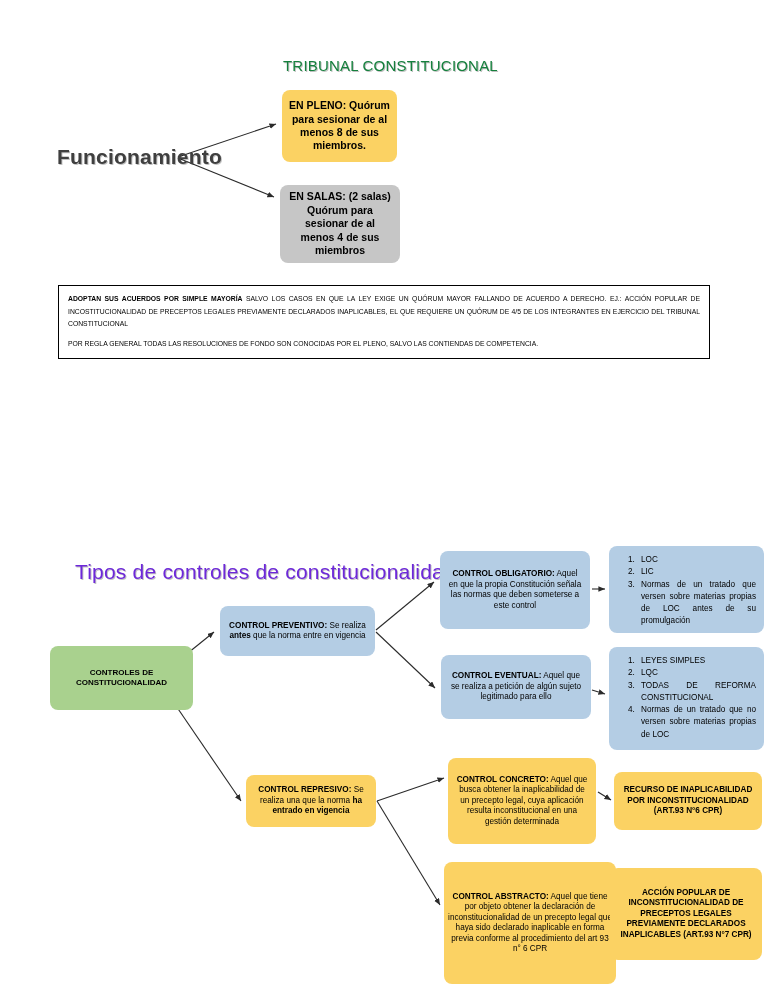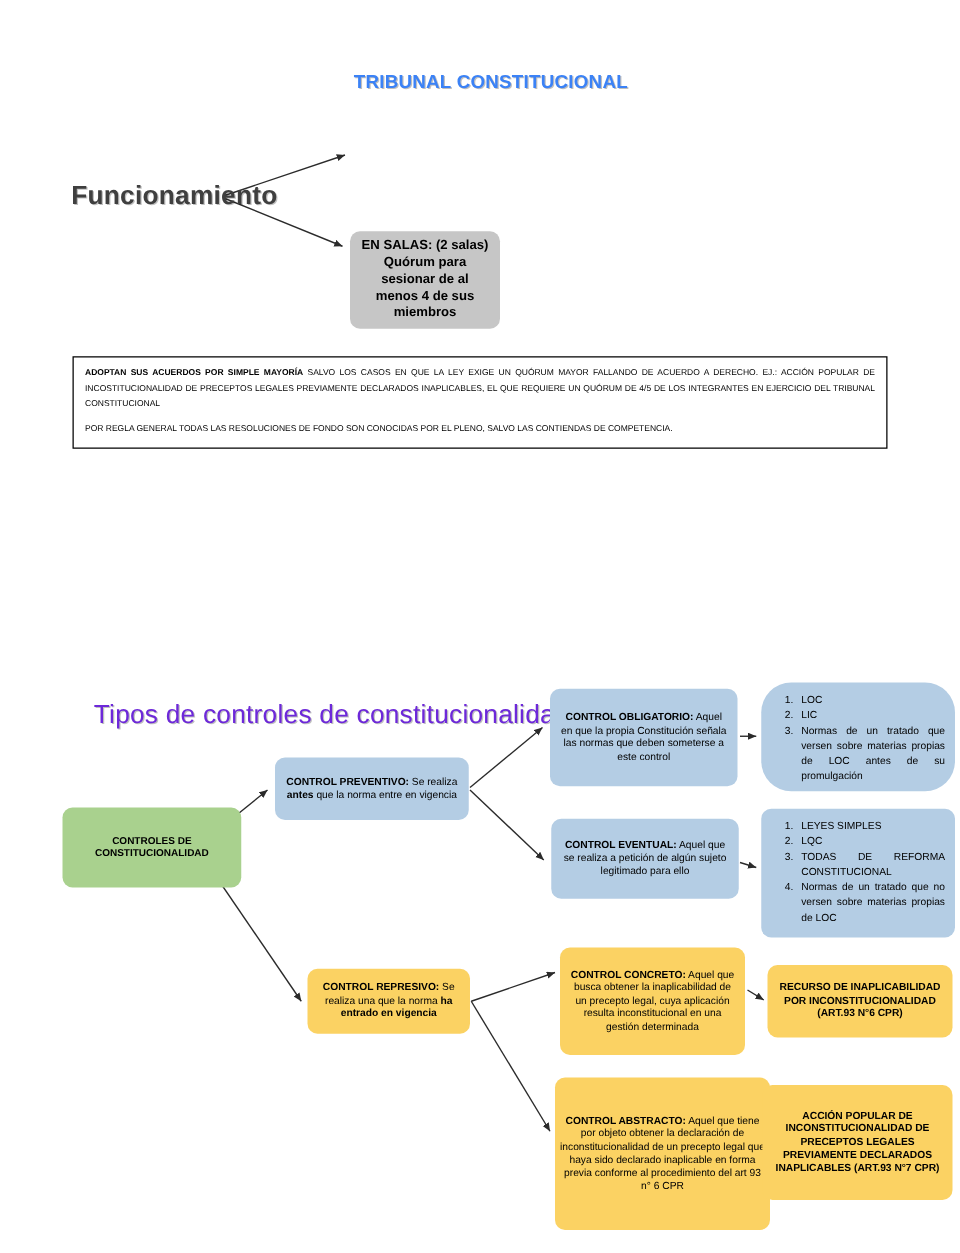--- a/index.html
+++ b/index.html
@@ -11,21 +11,21 @@
   #page{position:relative;width:768px;height:1002px;}
   svg.edges{position:absolute;left:0;top:0;width:768px;height:1002px;pointer-events:none;}
 
   .node{position:absolute;box-sizing:border-box;display:flex;align-items:center;justify-content:center;
         text-align:center;border-radius:8px;line-height:1.28;}
   .yellow{background:#fbd263;}
   .grey{background:#c6c6c6;}
   .blue{background:#b4cde4;}
   .green{background:#a9d18e;margin-left:38px;}
 
-  .heading{position:absolute;font-weight:bold;color:#3b82f6;
+  .heading{position:absolute;font-weight:normal;color:#15803d;
            text-shadow:1px 1px 0 rgba(0,0,0,0.25);letter-spacing:.2px;}
 
   #title{left:283px;top:57px;font-size:15px;}
   #funcionamiento{left:57px;top:145px;font-size:21px;font-weight:bold;color:#3f3f3f;}
   #tipos{left:57px;top:560px;font-size:21px;color:#6d28d9;font-weight:normal;margin-left:18px;}
 
   #box-pleno{left:282px;top:90px;width:115px;height:72px;font-size:10.5px;font-weight:bold;padding:4px 7px;}
   #box-salas{left:280px;top:185px;width:120px;height:78px;font-size:10.5px;font-weight:bold;padding:4px 7px;}
 
   #acuerdos{position:absolute;left:58px;top:285px;width:652px;height:74px;border:1px solid #000;
@@ -37,21 +37,21 @@
   #n-root{left:12px;top:646px;width:143px;height:64px;font-size:8px;font-weight:bold;padding:3px 6px;}
   #n-prev{left:220px;top:606px;width:155px;height:50px;font-size:8.2px;padding:3px 7px;}
   #n-repr{left:246px;top:775px;width:130px;height:52px;font-size:8.2px;padding:3px 7px;justify-content:center;}
 
   #n-oblig{left:440px;top:551px;width:150px;height:78px;font-size:8.2px;padding:3px 7px;}
   #n-event{left:441px;top:655px;width:150px;height:64px;font-size:8.2px;padding:3px 7px;}
   #n-concr{left:448px;top:758px;width:148px;height:86px;font-size:8.2px;padding:3px 7px;}
   #n-abstr{left:444px;top:862px;width:172px;height:122px;font-size:8.2px;padding:3px 3px;}
 
   #l-loc{left:609px;top:546px;width:155px;height:87px;font-size:8.2px;padding:8px 8px 8px 6px;
-         display:block;text-align:left;border-radius:24px;}
+         display:block;text-align:left;}
   #l-leyes{left:609px;top:647px;width:155px;height:103px;font-size:8.2px;padding:8px 8px 8px 6px;
            display:block;text-align:left;}
   ol.numlist{margin:0;padding-left:22px;line-height:1.5;text-align:justify;}
   ol.numlist li{margin:0;padding-left:4px;}
 
   #n-recurso{left:614px;top:772px;width:148px;height:58px;font-size:8.2px;font-weight:bold;padding:3px 6px;justify-content:center;}
   #n-accion{left:610px;top:868px;width:152px;height:92px;font-size:8.2px;font-weight:bold;padding:3px 6px;}
   .inner{width:100%;}
 </style>
 </head>
@@ -84,20 +84,23 @@
 
     <line x1="598" y1="792" x2="611" y2="800" stroke="#2b2b2b" stroke-width="1.1" marker-end="url(#ah)"></line>
 
     <line x1="598" y1="917" x2="607" y2="917" stroke="#2b2b2b" stroke-width="1.1" marker-end="url(#ah)"></line>
   </svg>
 
   <div class="heading" id="title">TRIBUNAL CONSTITUCIONAL</div>
 
   <div class="heading" id="funcionamiento">Funcionamiento</div>
 
+  <div class="node yellow" id="box-pleno">
+    <span class="inner">EN PLENO: Quórum para sesionar de al menos 8 de sus miembros.</span>
+  </div>
 
   <div class="node grey" id="box-salas">
     <span class="inner">EN SALAS: (2 salas) Quórum para sesionar de al menos 4 de sus miembros</span>
   </div>
 
   <div id="acuerdos">
     <p><b>ADOPTAN SUS ACUERDOS POR SIMPLE MAYORÍA</b><span> SALVO LOS CASOS EN QUE LA LEY EXIGE UN QUÓRUM MAYOR FALLANDO DE ACUERDO A DERECHO. EJ.: ACCIÓN POPULAR DE INCOSTITUCIONALIDAD DE PRECEPTOS LEGALES PREVIAMENTE DECLARADOS INAPLICABLES, EL QUE REQUIERE UN QUÓRUM DE 4/5 DE LOS INTEGRANTES EN EJERCICIO DEL TRIBUNAL CONSTITUCIONAL</span></p>
     <p>POR REGLA GENERAL TODAS LAS RESOLUCIONES DE FONDO SON CONOCIDAS POR EL PLENO, SALVO LAS CONTIENDAS DE COMPETENCIA.</p>
   </div>
 

